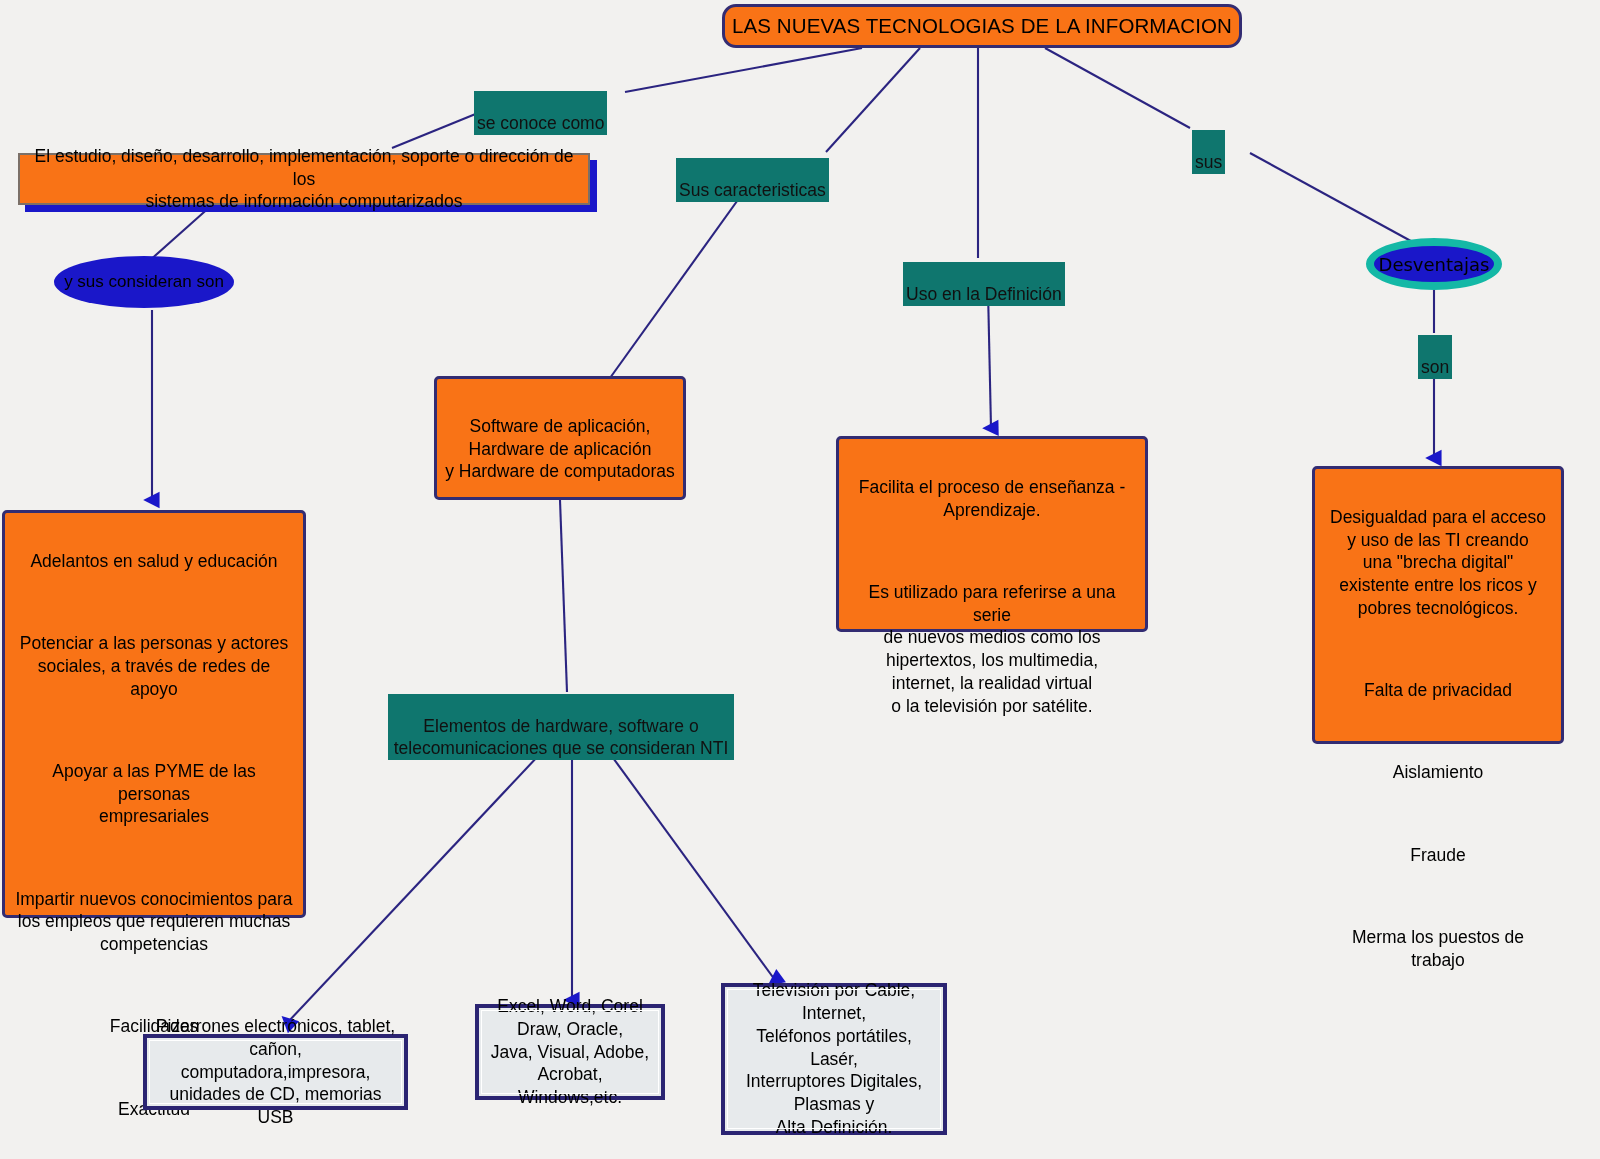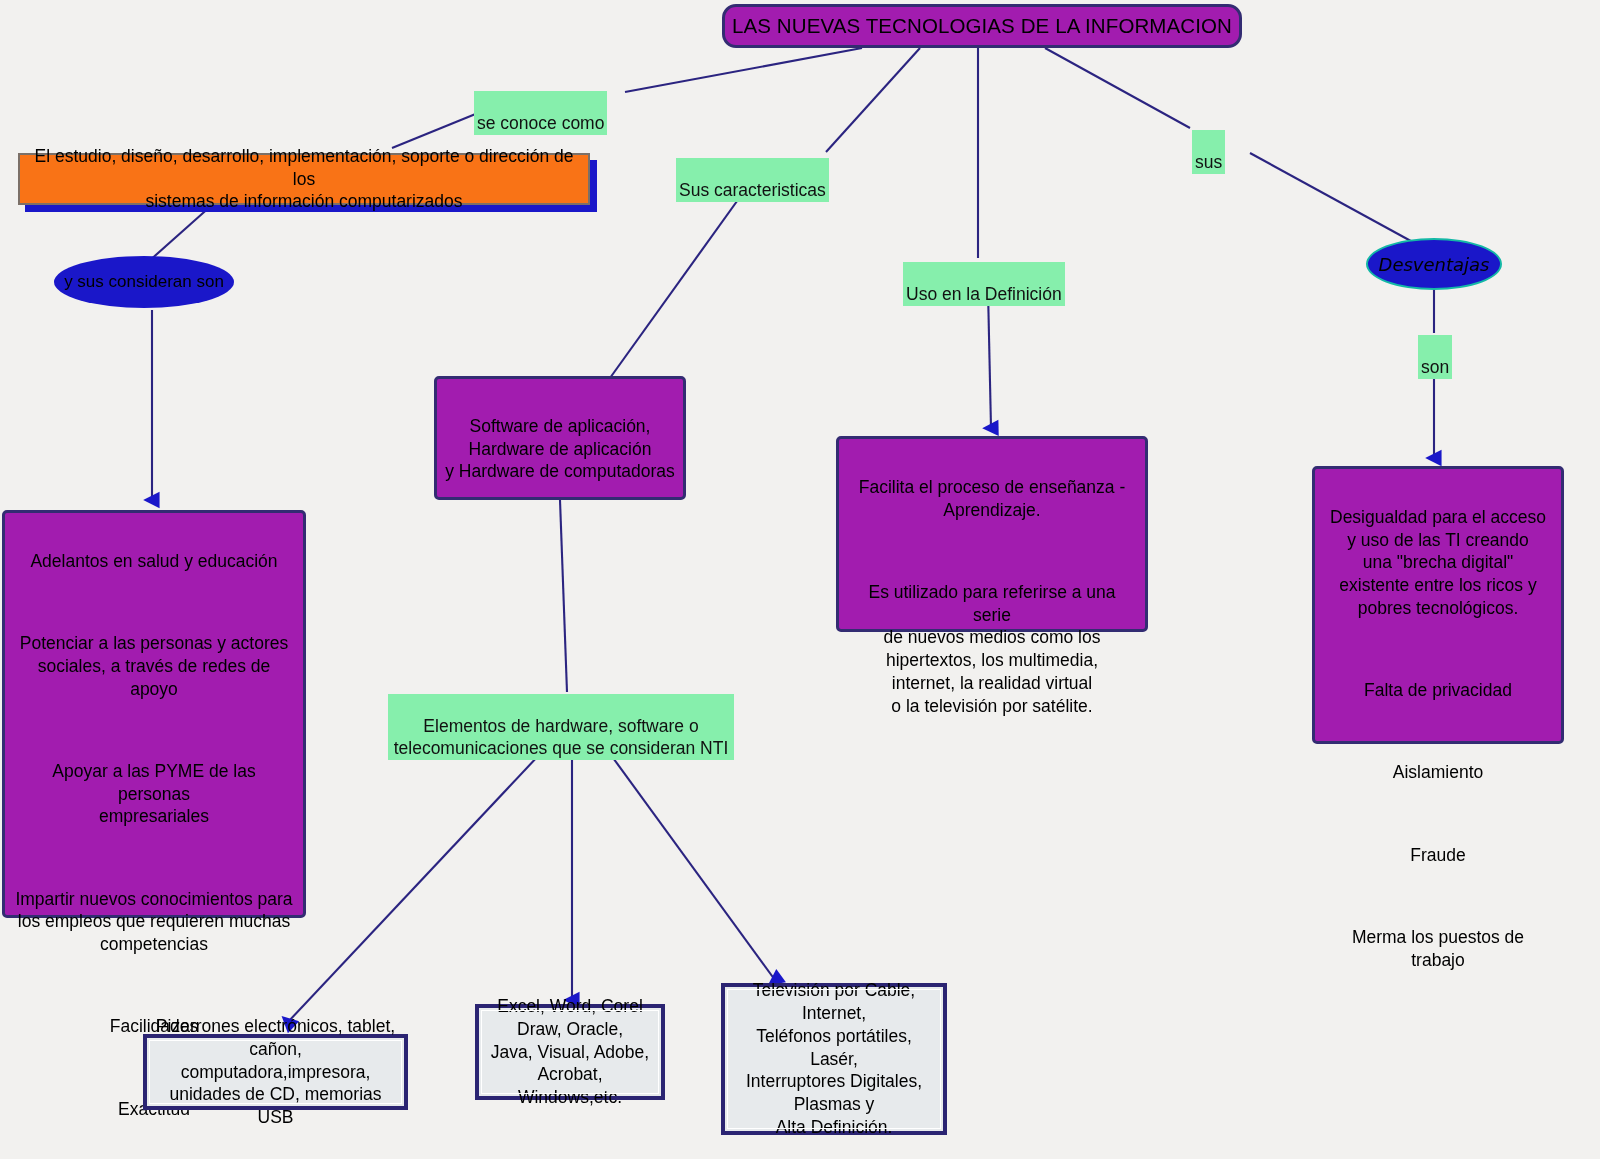--- a/index.html
+++ b/index.html
@@ -20,21 +20,21 @@
     left: 0; top: 0;
     width: 1600px;
     height: 1159px;
     pointer-events: none;
   }
 
   
   .node {
     position: absolute;
     box-sizing: border-box;
-    background: #a21caf;
+    background: #f97316;
     color: #000;
     text-align: center;
     line-height: 1.30;
     white-space: pre-line;
   }
 
   
   .node.rounded {
     border: 3px solid #332c72;
     border-radius: 5px;
@@ -96,30 +96,29 @@
     background: #1a17c9;
     border-radius: 50%;
     color: #000;
     display: flex;
     align-items: center;
     justify-content: center;
     text-align: center;
     box-sizing: border-box;
   }
   .ellipse.outlined {
-    border: 2px solid #14b8a6;
-    font-style: italic;
+    border: 8px solid #14b8a6;
   }
 
   
   .edge-label {
     position: absolute;
     font-size: 17.5px;
     color: #111;
-    background: #86efac;
+    background: #0f766e;
     white-space: pre-line;
     text-align: center;
     line-height: 1.25;
     padding: 0 3px;
   }
 </style>
 </head>
 <body>
 
 <div id="canvas">

